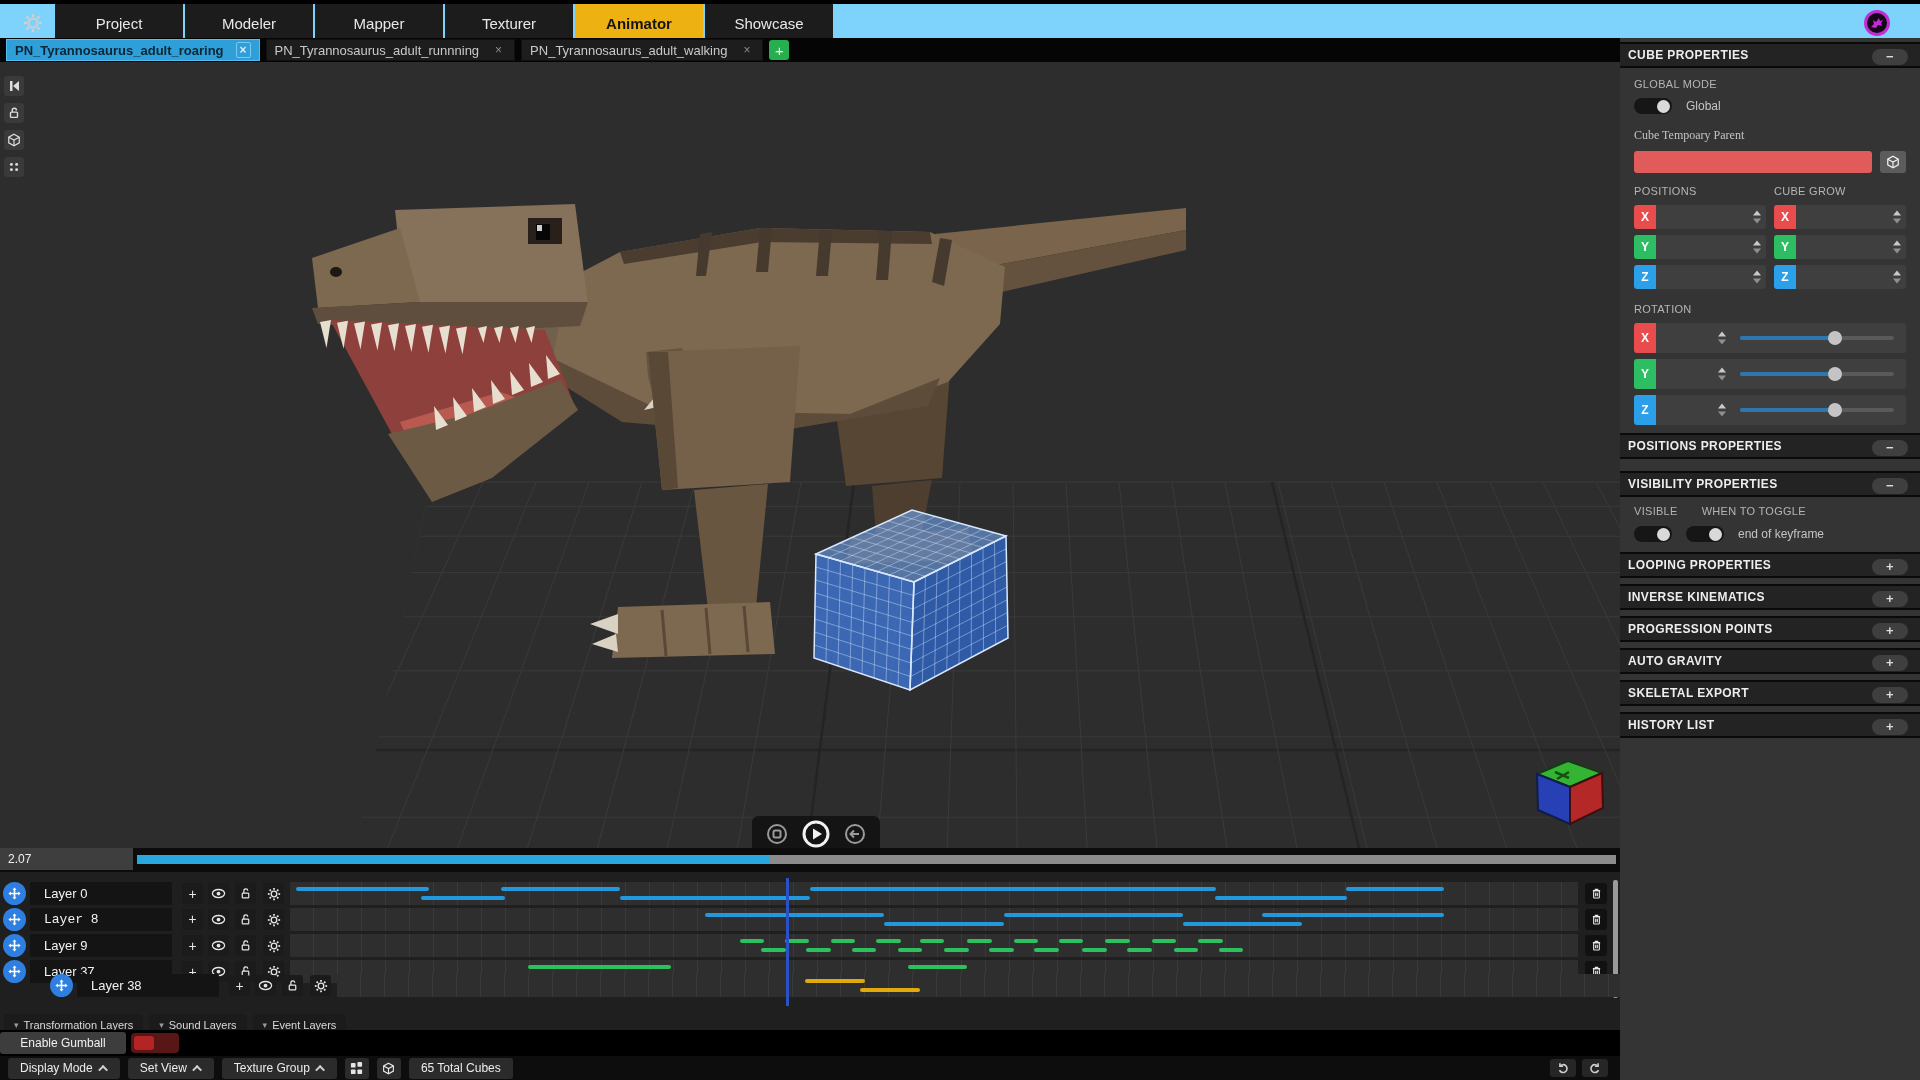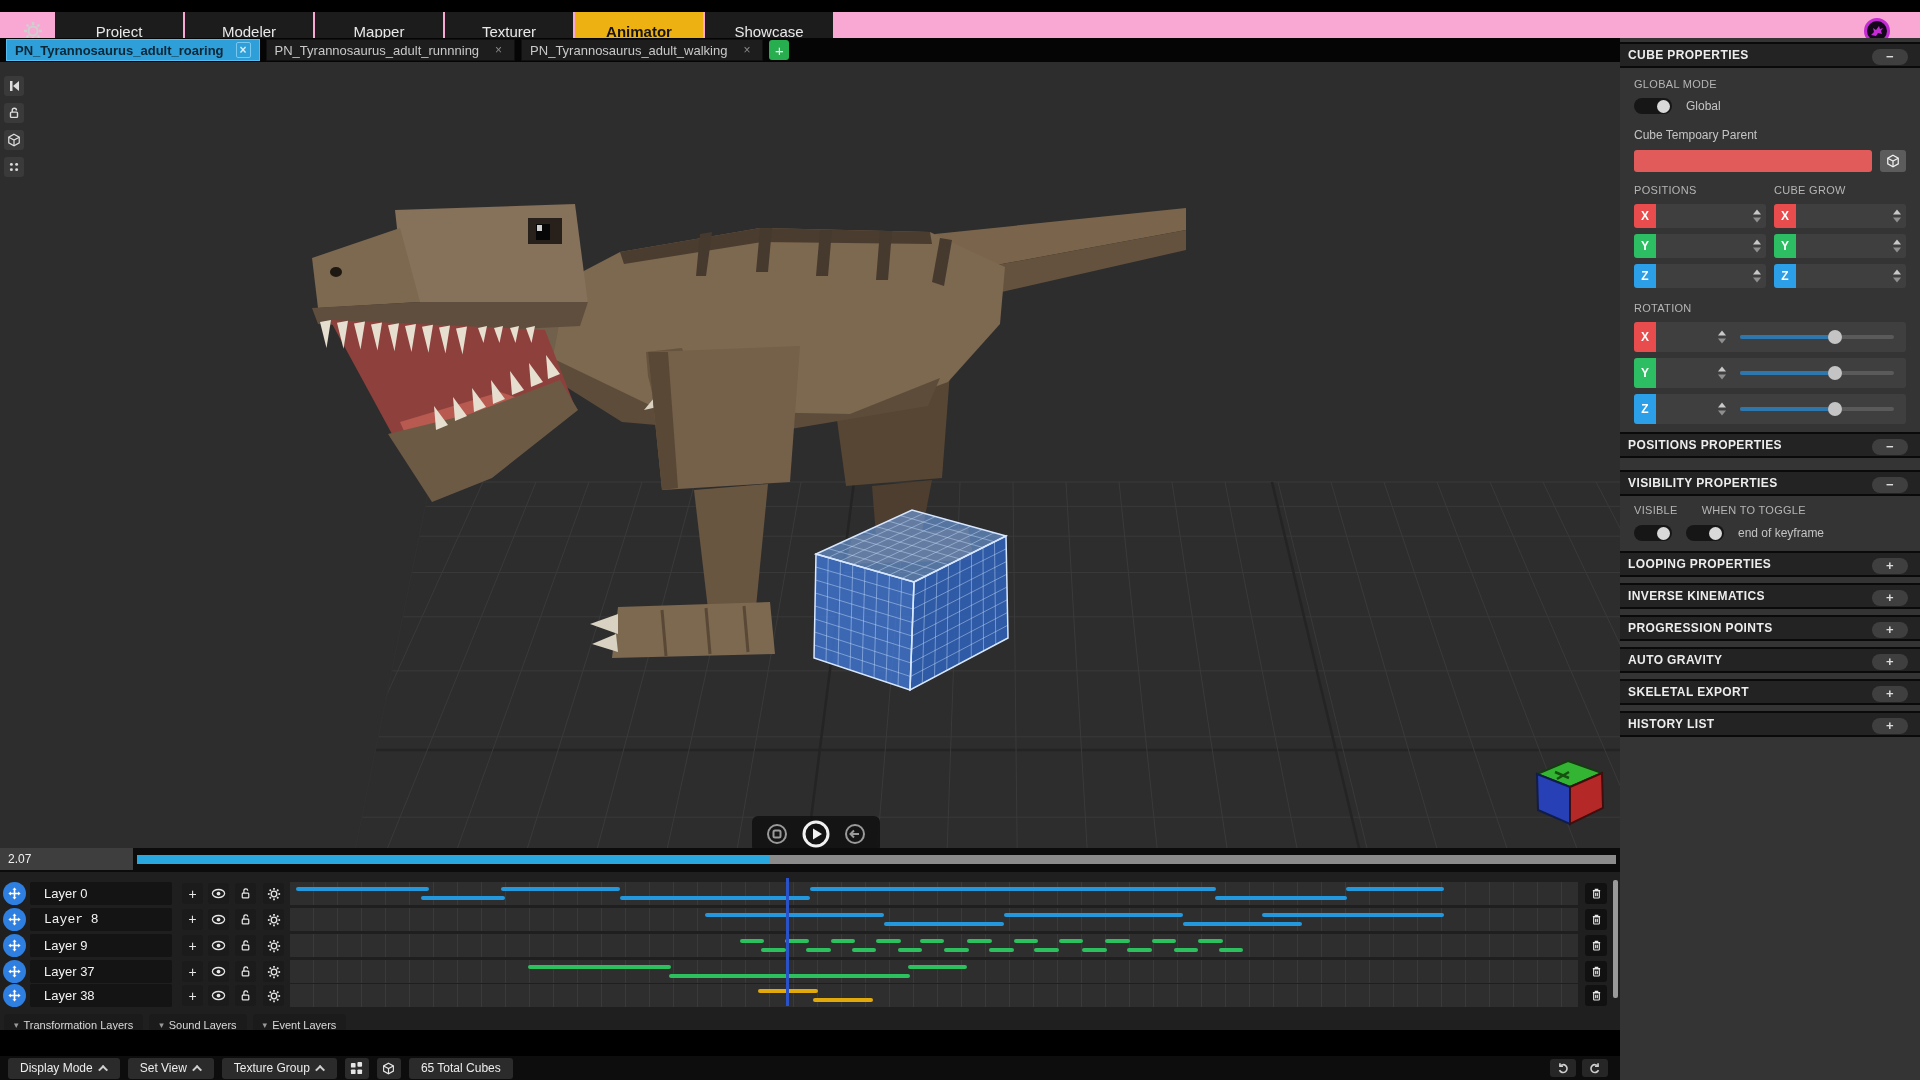--- a/index.html
+++ b/index.html
@@ -1,21 +1,21 @@
 <!DOCTYPE html>
 <html><head>
 <meta charset="utf-8">
 <style>
   html,body{margin:0;padding:0;background:#000;}
   *{box-sizing:border-box;}
   #app{position:relative;width:1920px;height:1080px;background:#000;overflow:hidden;
        font-family:"Liberation Sans",sans-serif;color:#e6e6e6;}
 
   
-  .topbar{position:absolute;left:0;top:12px;width:1920px;height:38px;background:#f9a8d4;}
+  .topbar{position:absolute;left:0;top:4px;width:1920px;height:38px;background:#7dd3fc;}
   .gear-btn{position:absolute;left:22px;top:8px;width:22px;height:22px;cursor:pointer;}
   .nav-tabs{position:absolute;left:55px;top:0;height:38px;display:flex;gap:2px;}
   .nav-tab{width:128px;height:38px;display:flex;align-items:center;justify-content:center;
            background:#1c1c1c;color:#e8e8e8;font-size:15px;cursor:pointer;}
   .nav-tab.active{background:#edb112;color:#141414;font-weight:bold;}
   .logo{position:absolute;right:30px;top:6px;width:26px;height:26px;border-radius:50%;
         border:3px solid #c42bd4;background:#15071a;display:flex;align-items:center;justify-content:center;}
 
   
   .docrow{position:absolute;left:0;top:38px;width:1620px;height:24px;background:#050505;display:flex;align-items:center;gap:6px;padding-left:6px;}
@@ -400,21 +400,21 @@
       <span class="sect-btn">−</span>
     </div>
     <div style="padding:10px 14px 0 14px;">
       <div class="s-label">GLOBAL MODE</div>
       <div style="display:flex;align-items:center;gap:14px;margin-top:8px;">
         <div class="toggle">
             <div class="knob"></div>
           </div>
         <span class="s-label2">Global</span>
       </div>
-      <div class="s-label2" style="margin-top:14px;">Cube Tempoary Parent</div>
+      <div class="s-label2" style="margin-top:14px;font-family:Liberation Serif, serif;">Cube Tempoary Parent</div>
       <div style="display:flex;align-items:center;gap:8px;margin-top:8px;">
         <div class="red-field" style="flex:1;"></div>
         <div class="mini-btn">
           <svg width="14" height="14" viewBox="0 0 16 16" fill="none" stroke="#f0f0f0" stroke-width="1.4">
               <polygon points="8,1.5 14,4.8 14,11.2 8,14.5 2,11.2 2,4.8"></polygon>
               <path d="M2 4.8 L8 8 L14 4.8 M8 8 V14.5"></path>
             </svg>
         </div>
       </div>
       <div style="display:flex;margin-top:12px;">
@@ -821,21 +821,21 @@
         </div>
         <div class="trash-btn">
           <svg width="13" height="13" viewBox="0 0 16 16" fill="none" stroke="#e6e6e6" stroke-width="1.4">
             <path d="M3.5 4.5 H12.5 M6.5 4.5 V3 H9.5 V4.5"></path>
             <rect x="4.5" y="4.5" width="7" height="9" rx="1"></rect>
             <line x1="7" y1="7" x2="7" y2="11.5"></line>
             <line x1="9" y1="7" x2="9" y2="11.5"></line>
           </svg>
         </div>
       </div>
-      <div class="layer-row" style="top: 112px;">
+      <div class="layer-row" style="top: 102px; margin-left: 47px;">
         <div class="move-btn">
           <svg width="13" height="13" viewBox="0 0 16 16">
             <path d="M8 0.5 L10.5 3.5 H9 V7 H12.5 V5.5 L15.5 8 L12.5 10.5 V9 H9 V12.5 H10.5 L8 15.5 L5.5 12.5 H7 V9 H3.5 V10.5 L0.5 8 L3.5 5.5 V7 H7 V3.5 H5.5 Z" fill="#fff"></path>
           </svg>
         </div>
         <div class="lname">Layer 38</div>
         <div class="licon" style="left: 182px;">+</div>
         <div class="licon" style="left: 208px;">
           <svg width="15" height="15" viewBox="0 0 16 16">
             <ellipse cx="8" cy="8" rx="6.5" ry="4.3" fill="none" stroke="#e6e6e6" stroke-width="1.4"></ellipse>
@@ -873,20 +873,26 @@
           <svg width="13" height="13" viewBox="0 0 16 16" fill="none" stroke="#e6e6e6" stroke-width="1.4">
             <path d="M3.5 4.5 H12.5 M6.5 4.5 V3 H9.5 V4.5"></path>
             <rect x="4.5" y="4.5" width="7" height="9" rx="1"></rect>
             <line x1="7" y1="7" x2="7" y2="11.5"></line>
             <line x1="9" y1="7" x2="9" y2="11.5"></line>
           </svg>
         </div>
       </div>
     </div>
 
+  <div class="gumrow">
+    <div class="gum-btn">Enable Gumball</div>
+    <div class="gum-toggle">
+        <div class="knob"></div>
+      </div>
+  </div>
 
   <div class="bottombar">
     <div class="bb-drop">
       <span>Display Mode</span>
       <span class="chev"></span>
     </div>
     <div class="bb-drop">
       <span>Set View</span>
       <span class="chev"></span>
     </div>

